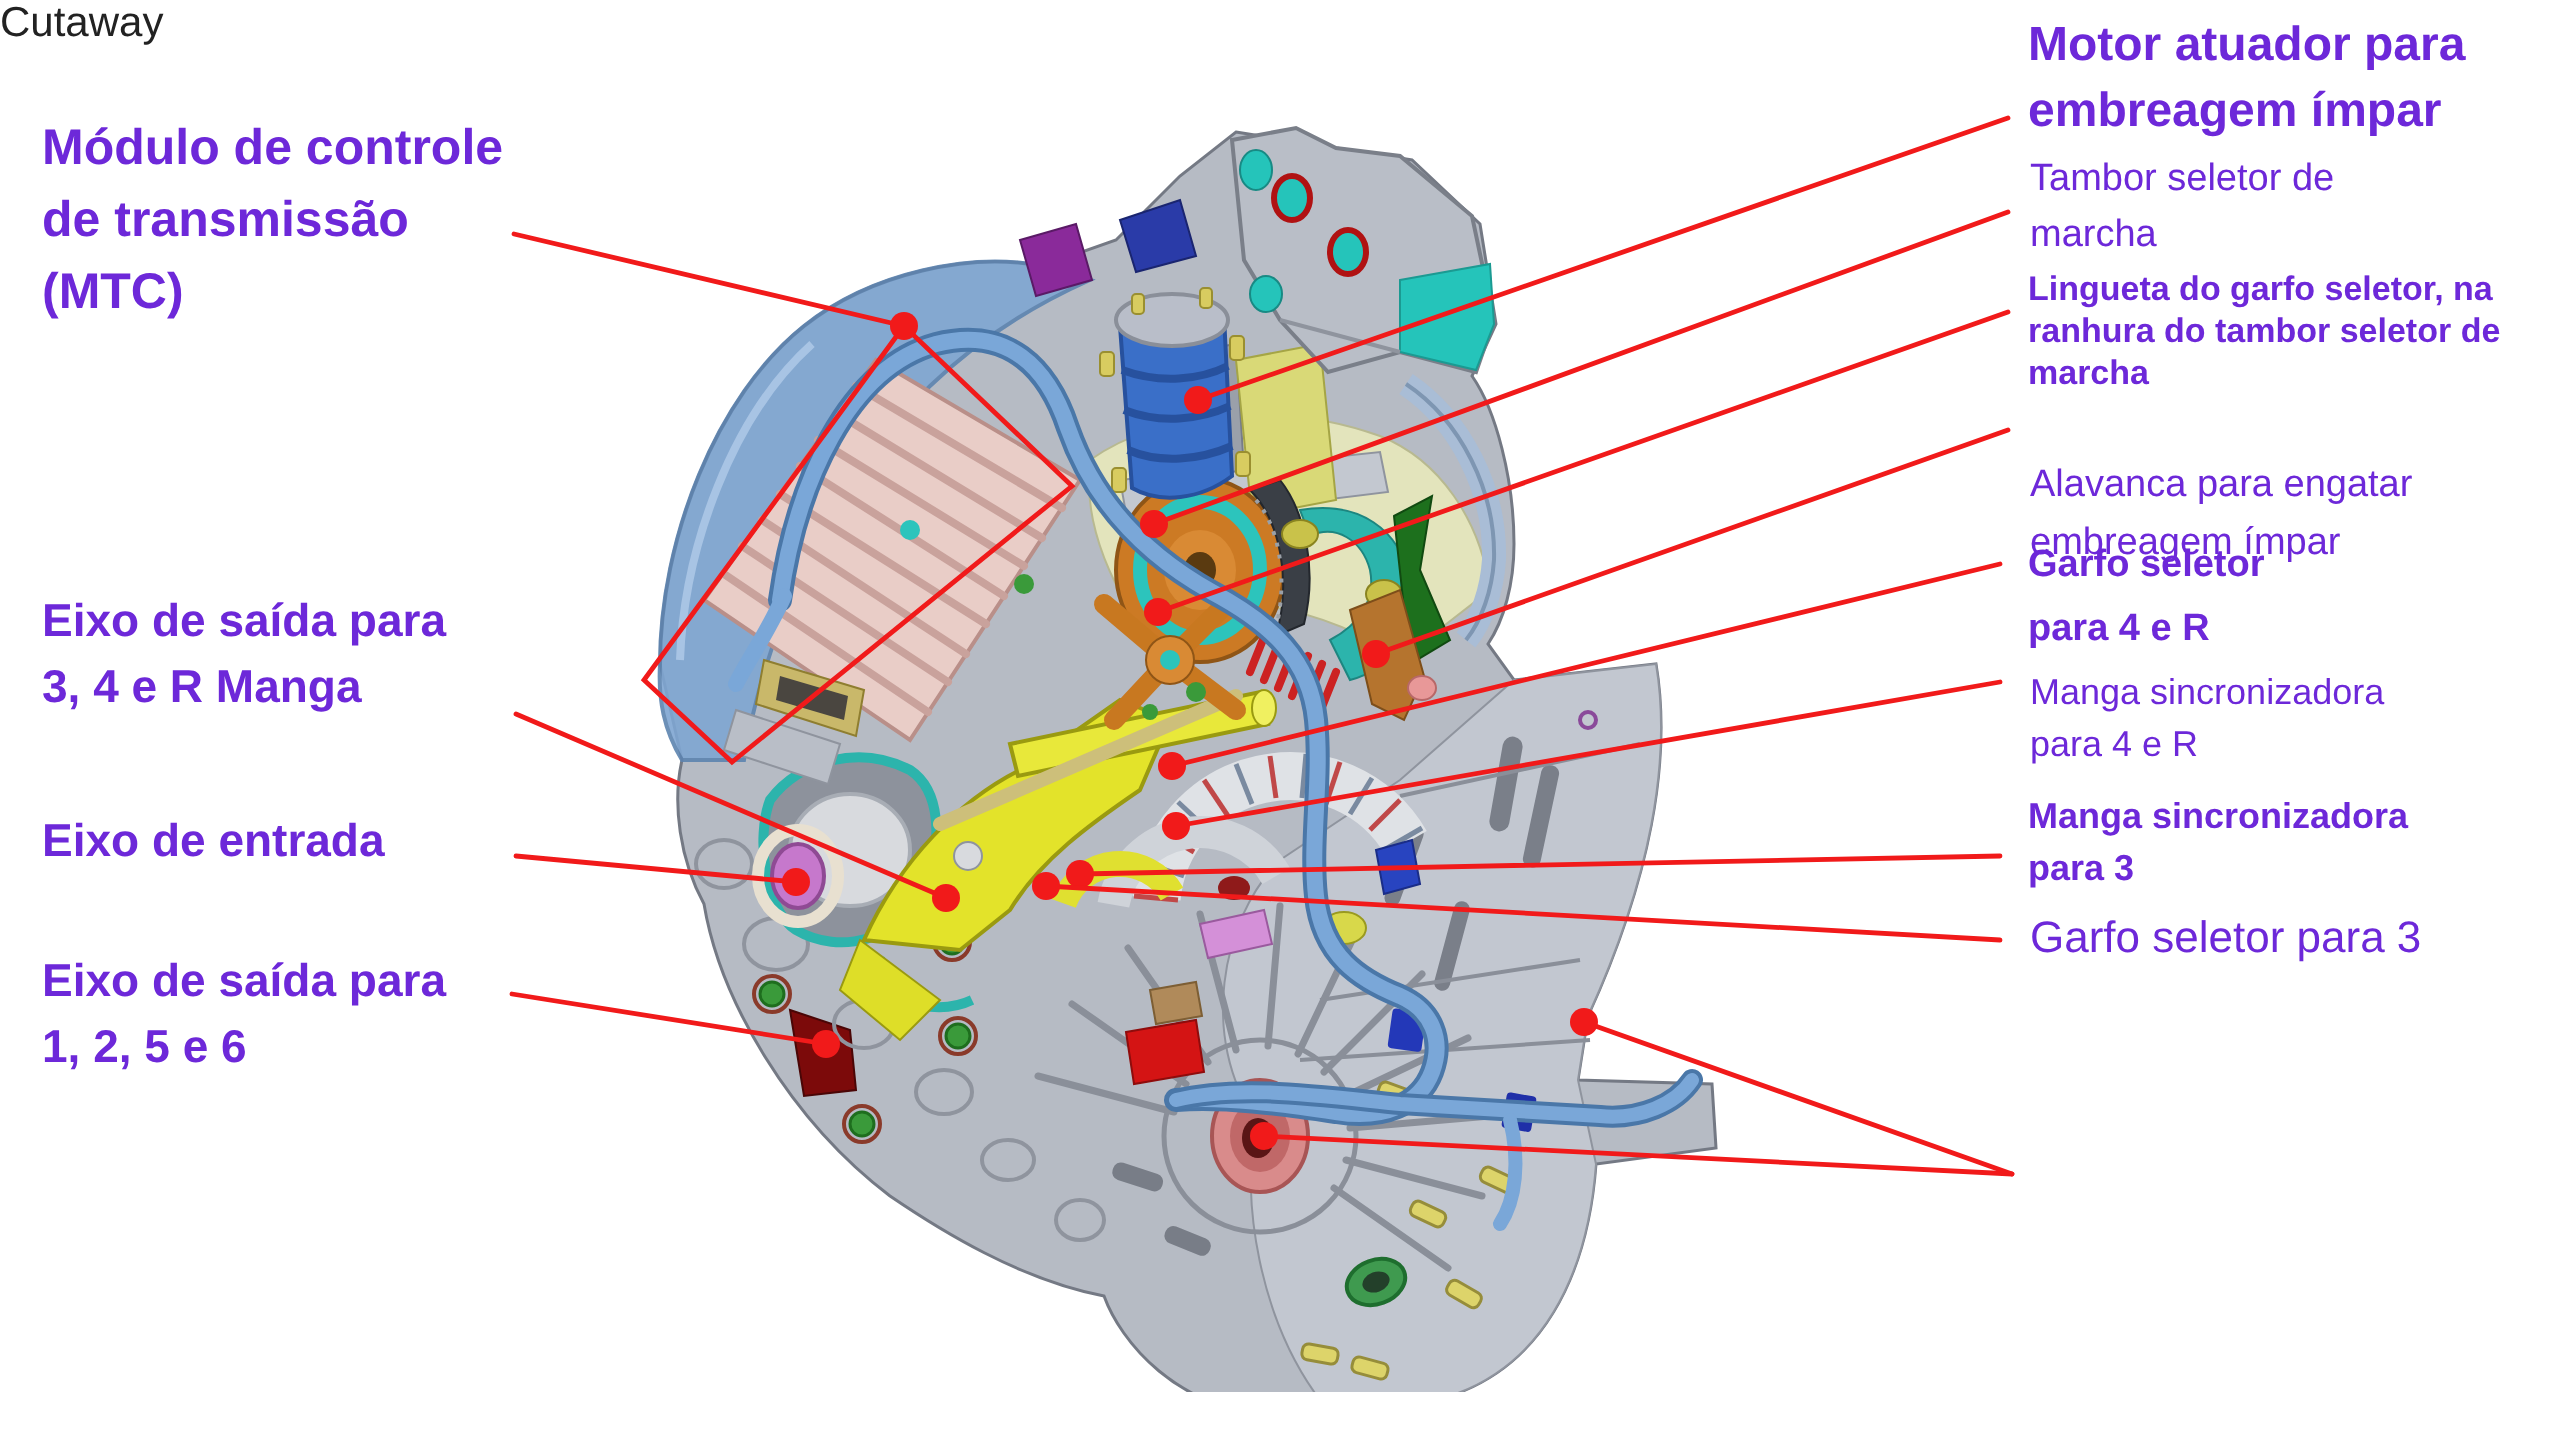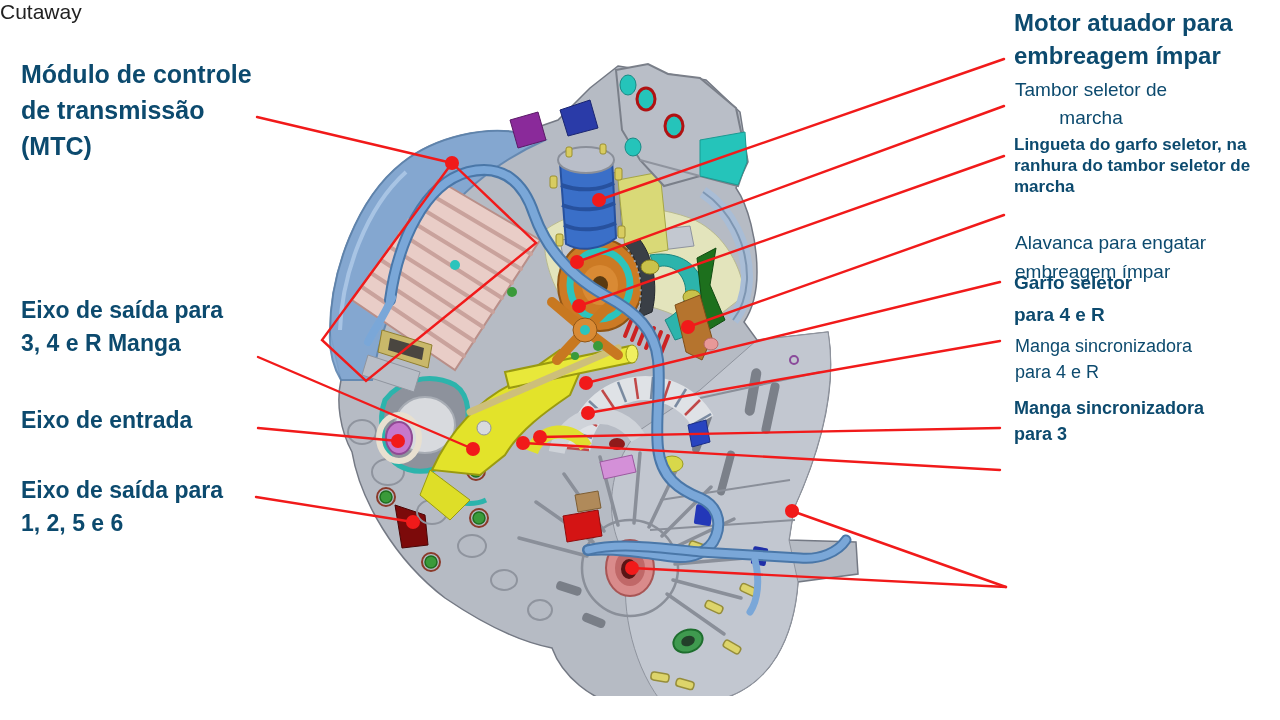--- a/index.html
+++ b/index.html
@@ -1,27 +1,27 @@
 <!DOCTYPE html>
 <html><head>
 <meta charset="utf-8">
 <style>
   html,body{margin:0;padding:0;background:#ffffff;}
   .stage{position:relative;width:1280px;height:696px;background:#ffffff;overflow:hidden;
          font-family:"Liberation Sans","DejaVu Sans",sans-serif;}
   .stage svg{position:absolute;left:0;top:0;}
-  .lbl{position:absolute;white-space:pre-line;color:#0c4a6e;}
+  .lbl{position:absolute;white-space:pre-line;color:#6d28d9;}
   .b{font-weight:700;}
   .title{font-size:21px;color:#222;font-weight:400;}
   .mtc{left:21px;top:56px;font-size:25px;line-height:36px;}
   .out34r{left:21px;top:294px;font-size:23px;line-height:33px;}
   .inshaft{left:21px;top:404px;font-size:23px;line-height:33px;}
   .out1256{left:21px;top:474px;font-size:23px;line-height:33px;}
   .motor{left:1014px;top:6px;font-size:24px;line-height:33px;}
-  .tambor{left:1015px;top:76px;font-size:19px;line-height:28px;font-weight:400;text-align:center;}
+  .tambor{left:1015px;top:76px;font-size:19px;line-height:28px;font-weight:400;}
   .lingueta{left:1014px;top:134px;font-size:17px;line-height:21px;}
   .alavanca{left:1015px;top:201px;font-size:19px;line-height:29px;font-weight:400;margin-top:27px;}
   .garfo4r{left:1014px;top:267px;font-size:19px;line-height:32px;}
   .manga4r{left:1015px;top:333px;font-size:18px;line-height:26px;font-weight:400;}
   .manga3{left:1014px;top:395px;font-size:18px;line-height:26px;}
   .garfo3{left:1015px;top:456px;font-size:22px;font-weight:400;}
   .saida{left:1018px;top:519px;font-size:22px;line-height:32px;}
 </style>
 </head>
 <body>
@@ -346,13 +346,14 @@
 ranhura do tambor seletor de
 marcha</div>
   <div class="lbl alavanca">Alavanca para engatar
 embreagem ímpar</div>
   <div class="lbl b garfo4r">Garfo seletor
 para 4 e R</div>
   <div class="lbl manga4r">Manga sincronizadora
 para 4 e R</div>
   <div class="lbl b manga3">Manga sincronizadora
 para 3</div>
+  <div class="lbl garfo3">Garfo seletor para 3</div>
 </div>
 
 </body></html>

